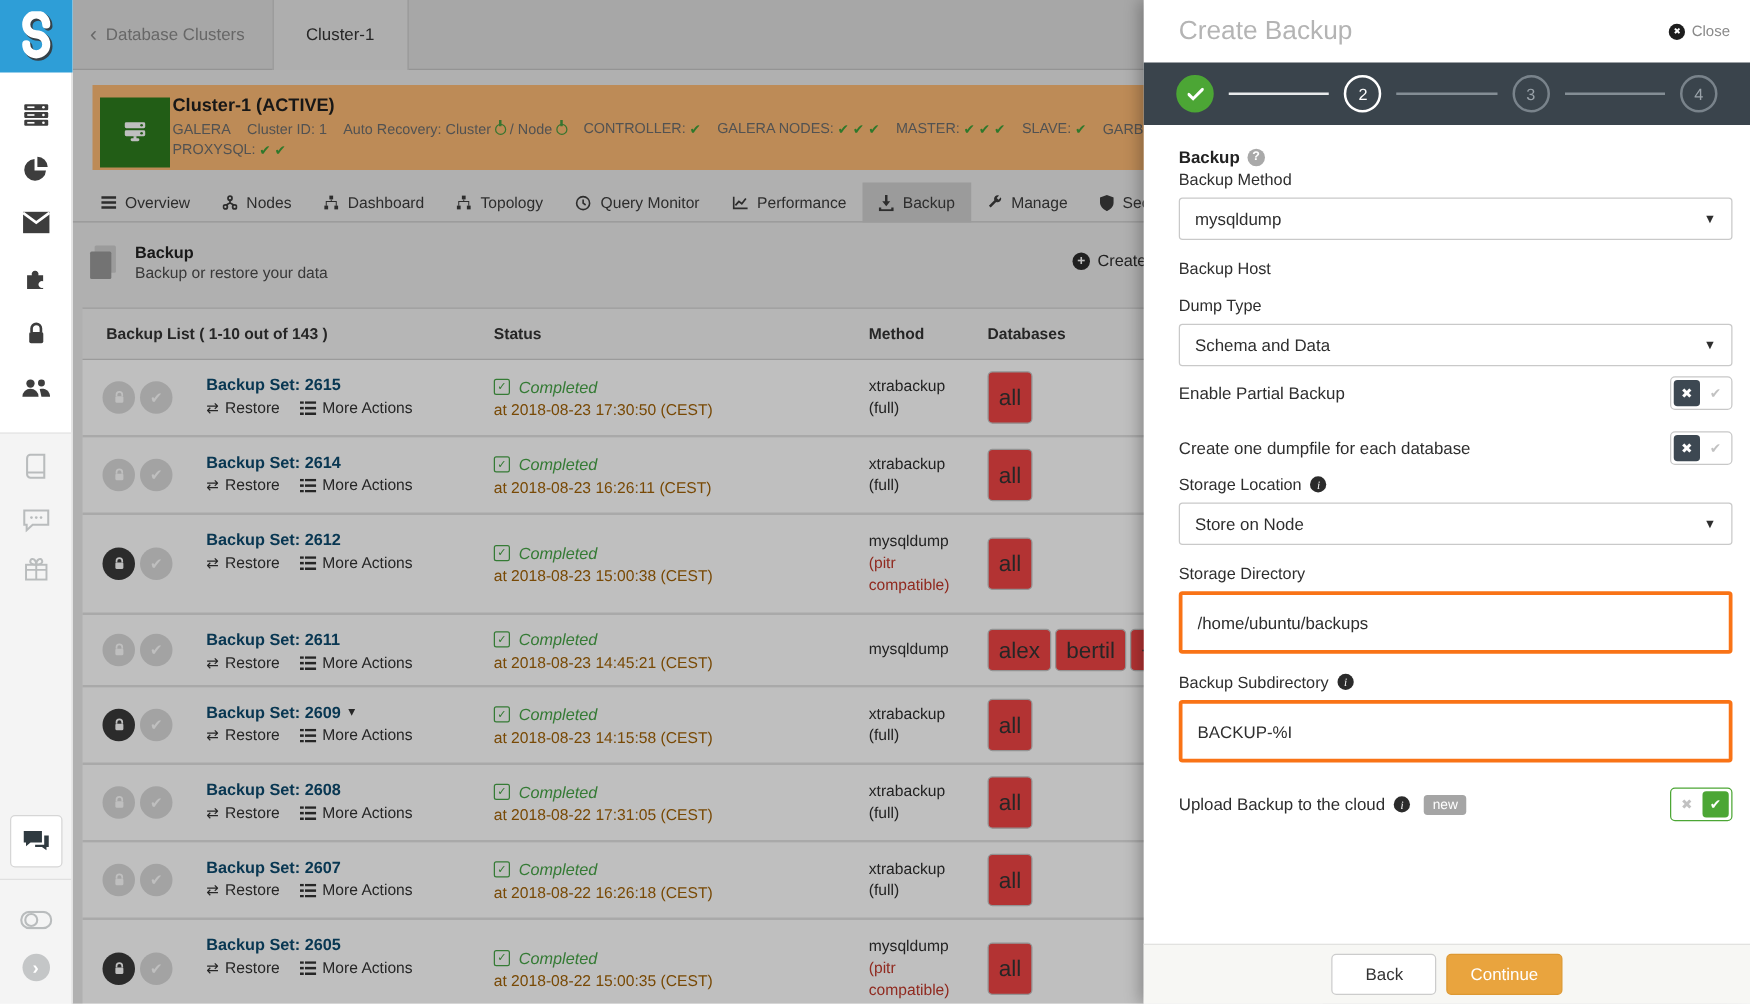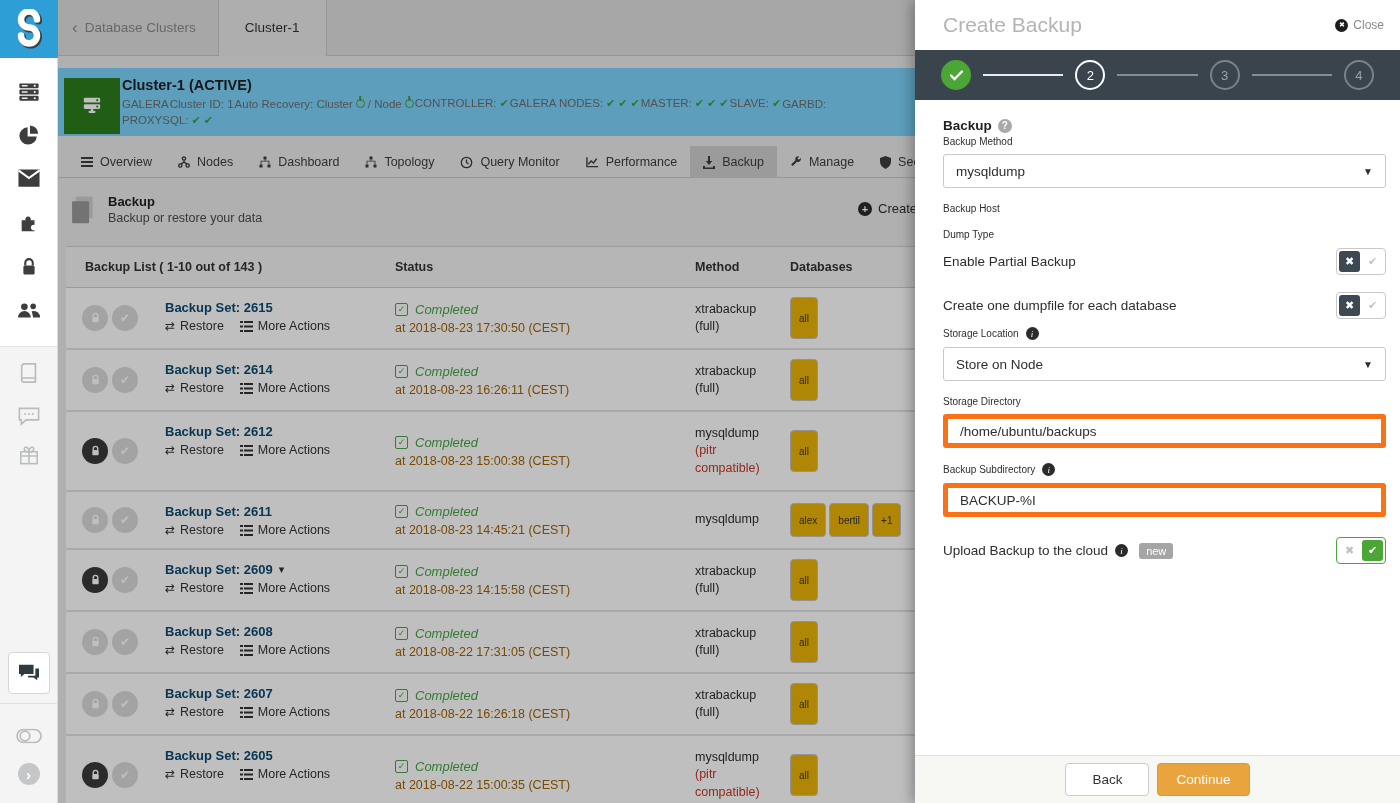--- a/index.html
+++ b/index.html
@@ -32,25 +32,25 @@
 
   
   .main{position:absolute;left:58px;top:0;width:1342px;height:803px;background:#ebebeb;z-index:1;}
   .overlay{position:absolute;left:58px;top:0;width:857px;height:803px;background:rgba(0,0,0,0.25);z-index:5;}
 
   .topbar{position:absolute;left:0;top:0;right:0;height:56px;background:#dfdfdf;border-bottom:1px solid #c6c6c6;display:flex;align-items:center;}
   .crumb{display:flex;align-items:center;gap:7px;color:#8a8a8a;font-size:13.5px;padding:0 22px 0 14px;height:56px;}
   .crumb .i-back::before{font-size:17px;line-height:1;}
   .toptab{height:56px;display:flex;align-items:center;padding:0 26px;font-size:13.5px;color:#333;border-left:1px solid #c9c9c9;border-right:1px solid #c9c9c9;background:#e9e9e9;}
 
-  .clusterbar{position:absolute;left:0;top:68px;right:0;height:68px;background:#7dd3fc;}
+  .clusterbar{position:absolute;left:16px;top:68px;right:0;height:68px;background:#fdba74;}
   .cl-icon{position:absolute;left:6px;top:10px;width:56px;height:56px;background:#2e7d1e;display:flex;align-items:center;justify-content:center;}
   .cl-text{position:absolute;left:64px;top:9px;right:0;}
   .cl-title{font-size:14.5px;font-weight:bold;color:#1f1f1f;}
-  .cl-line{display:flex;align-items:center;gap:1px;font-size:11.5px;color:#6e6e6e;margin-top:4px;white-space:nowrap;}
+  .cl-line{display:flex;align-items:center;gap:13px;font-size:11.5px;color:#6e6e6e;margin-top:4px;white-space:nowrap;}
   .cl-line .i-check{color:#3fa13a;font-size:11px;}
   .cks{display:inline-flex;gap:3px;}
   .pwr{display:inline-block;width:9px;height:9px;border:1.6px solid #4a9c3f;border-radius:50%;position:relative;top:1px;}
   .pwr::before{content:"";position:absolute;left:50%;top:-4px;transform:translateX(-50%);width:1.6px;height:5px;background:#4a9c3f;}
 
   .tabbar{position:absolute;left:0;top:146px;right:17px;height:32px;display:flex;padding-left:10px;border-bottom:1px solid #c9c9c9;}
   .tab{display:flex;align-items:center;gap:7px;padding:0 13px;font-size:12.5px;color:#3c3c3c;height:32px;white-space:nowrap;}
   .tab svg{flex:none;}
   .tab.active{background:#cfcfcf;}
 
@@ -79,42 +79,42 @@
   .actions{display:flex;gap:16px;margin-top:4px;font-size:12.5px;color:#333;}
   .act{display:flex;align-items:center;gap:5px;}
   .act .i-swap::before{font-size:12px;}
   .cok{display:flex;gap:7px;align-items:center;color:#47a447;font-size:13px;font-style:italic;}
   .cbox{width:13px;height:13px;border:1.5px solid #47a447;border-radius:2px;display:flex;align-items:center;justify-content:center;font-size:9px;color:#47a447;flex:none;}
   .statat{font-size:12.5px;color:#a16207;margin-top:4px;}
   .meth{font-size:12.5px;color:#2e2e2e;line-height:1.4;}
   .meth .note{width:82px;}
   .meth .note.red{color:#c0392b;}
   .chips{display:flex;gap:3px;align-items:center;}
-  .chip{border:1px solid #c4c4c4;border-radius:4px;background:#eab308;padding:0 8px;height:34px;display:flex;align-items:center;font-size:10px;color:#333;}
+  .chip{border:1px solid #c4c4c4;border-radius:4px;background:#ef4444;padding:0 8px;height:34px;display:flex;align-items:center;font-size:18px;color:#333;}
   .chip.tall{height:42px;}
 
   
   .panel{position:absolute;left:915px;top:0;width:485px;height:803px;background:#fff;z-index:10;box-shadow:-4px 0 12px rgba(0,0,0,0.28);display:flex;flex-direction:column;}
   .phead{height:50px;display:flex;align-items:center;justify-content:space-between;padding:0 16px 0 28px;flex:none;}
   .ptitle{font-size:21px;color:#b4b4b4;font-weight:400;}
   .pclose{display:flex;align-items:center;gap:5px;font-size:12px;color:#8a8a8a;}
   .ccirc{width:13px;height:13px;border-radius:50%;background:#1d1d1d;color:#fff;font-size:7px;display:flex;align-items:center;justify-content:center;}
   .steps{height:50px;background:#3a444c;display:flex;align-items:center;padding:0 26px;flex:none;}
   .scircle{width:30px;height:30px;border-radius:50%;border:2px solid #79838b;color:#9aa3aa;font-size:13px;display:flex;align-items:center;justify-content:center;flex:none;}
   .scircle.done{background:#4ca635;border-color:#4ca635;color:#fff;}
   .scircle.cur{border-color:#fff;color:#fff;}
   .sline{flex:1;height:2px;background:#848e95;margin:0 12px;}
   .sline.lit{background:#e8eaeb;}
 
   .pform{flex:1;padding:14px 14px 0 28px;overflow:hidden;}
   .fhead{font-weight:bold;font-size:13.5px;color:#222;display:flex;align-items:center;gap:6px;margin:4px 0 3px;}
-  .flabel{font-size:10px;color:#2e2e2e;margin:15px 0 7px;display:flex;align-items:center;gap:7px;}
+  .flabel{font-size:13px;color:#2e2e2e;margin:15px 0 7px;display:flex;align-items:center;gap:7px;}
   .sel{height:34px;border:1px solid #c9c9c9;border-radius:3px;display:flex;align-items:center;justify-content:space-between;padding:0 12px;font-size:13.5px;color:#2e2e2e;background:#fff;}
   .sel .i-caret{color:#2e2e2e;font-size:10px;}
-  .tin{width:100%;height:34px;border:5px solid #f97316;border-radius:3px;padding:0 12px;font-size:13.5px;color:#2e2e2e;font-family:inherit;background:#fff;}
+  .tin{width:100%;height:50px;border:3px solid #f97316;border-radius:3px;padding:0 12px;font-size:13.5px;color:#2e2e2e;font-family:inherit;background:#fff;}
   .trow{display:flex;align-items:center;justify-content:space-between;margin-top:15px;}
   .tlabel{font-size:13.5px;color:#2e2e2e;display:flex;align-items:center;gap:7px;}
   .toggle{display:inline-flex;gap:2px;padding:2px;background:#fff;border:1px solid #c8c8c8;border-radius:4px;}
   .seg{width:21px;height:21px;border-radius:3px;display:flex;align-items:center;justify-content:center;font-size:11px;color:#c2c2c2;font-weight:bold;}
   .toggle.off .seg-x{background:#3d4852;color:#fff;}
   .toggle.on{border-color:#4ca635;}
   .toggle.on .seg-check{background:#4ca635;color:#fff;}
   .ihelp{width:14px;height:14px;border-radius:50%;background:#a9a9a9;color:#fff;font-size:10px;display:inline-flex;align-items:center;justify-content:center;flex:none;}
   .iinfo{width:13px;height:13px;border-radius:50%;background:#2b2b2b;color:#fff;font-size:9px;font-style:italic;font-family:"Liberation Serif",serif;display:inline-flex;align-items:center;justify-content:center;flex:none;}
   .newbadge{background:#a5a5a5;color:#fff;font-size:11px;border-radius:3px;padding:2px 7px;margin-left:4px;}
@@ -828,20 +828,24 @@
 
     <div class="flabel" style="margin-top:2px;">Backup Method</div>
     <div class="sel">
       <span>mysqldump</span>
         <span class="i-caret"></span>
     </div>
 
     <div class="flabel">Backup Host</div>
 
     <div class="flabel">Dump Type</div>
+    <div class="sel">
+      <span>Schema and Data</span>
+        <span class="i-caret"></span>
+    </div>
 
     <div class="trow" style="margin-top:8px;">
       <div class="tlabel">Enable Partial Backup</div>
       <div class="toggle off">
         <span class="seg seg-x i-x"></span>
         <span class="seg seg-check i-check"></span>
       </div>
     </div>
 
     <div class="trow" style="margin-top:17px;">

